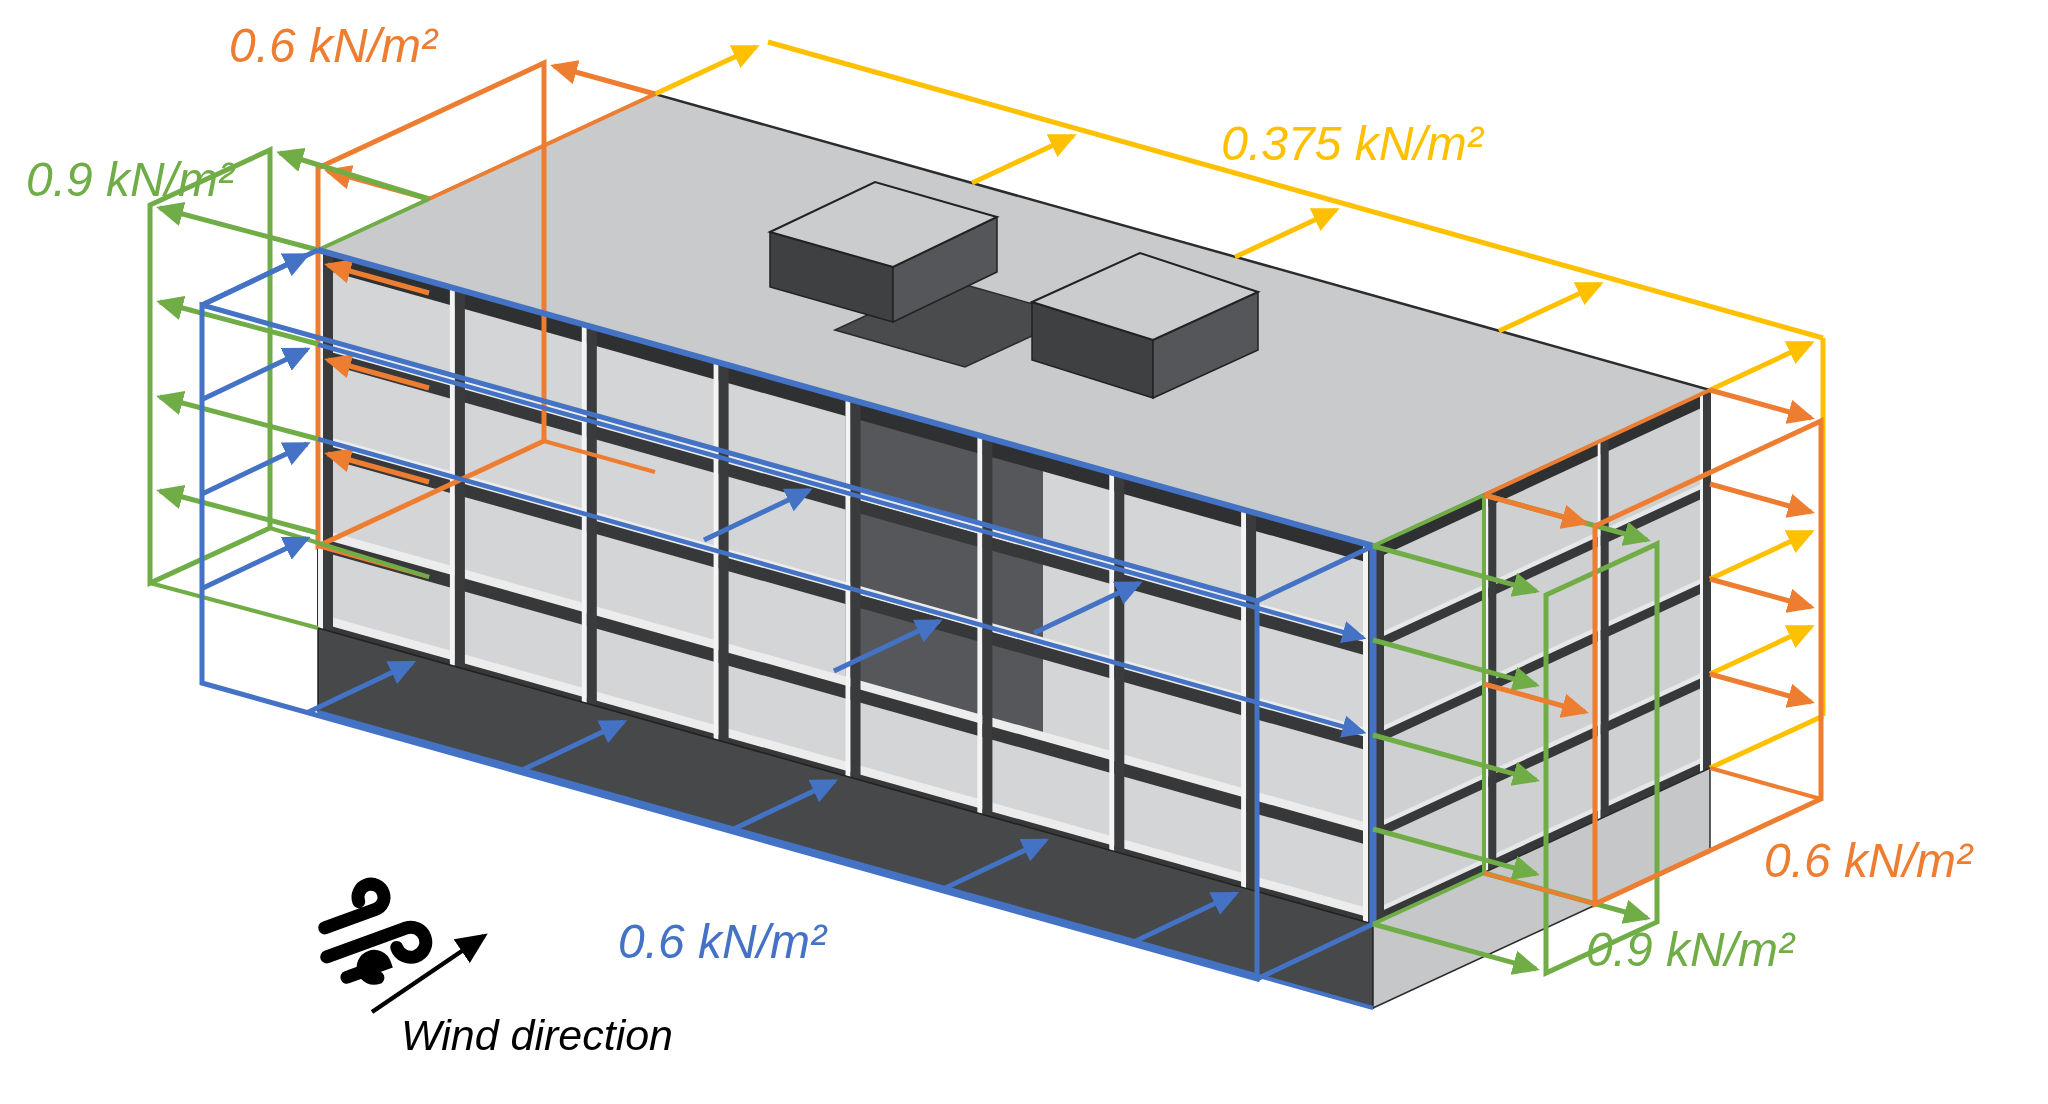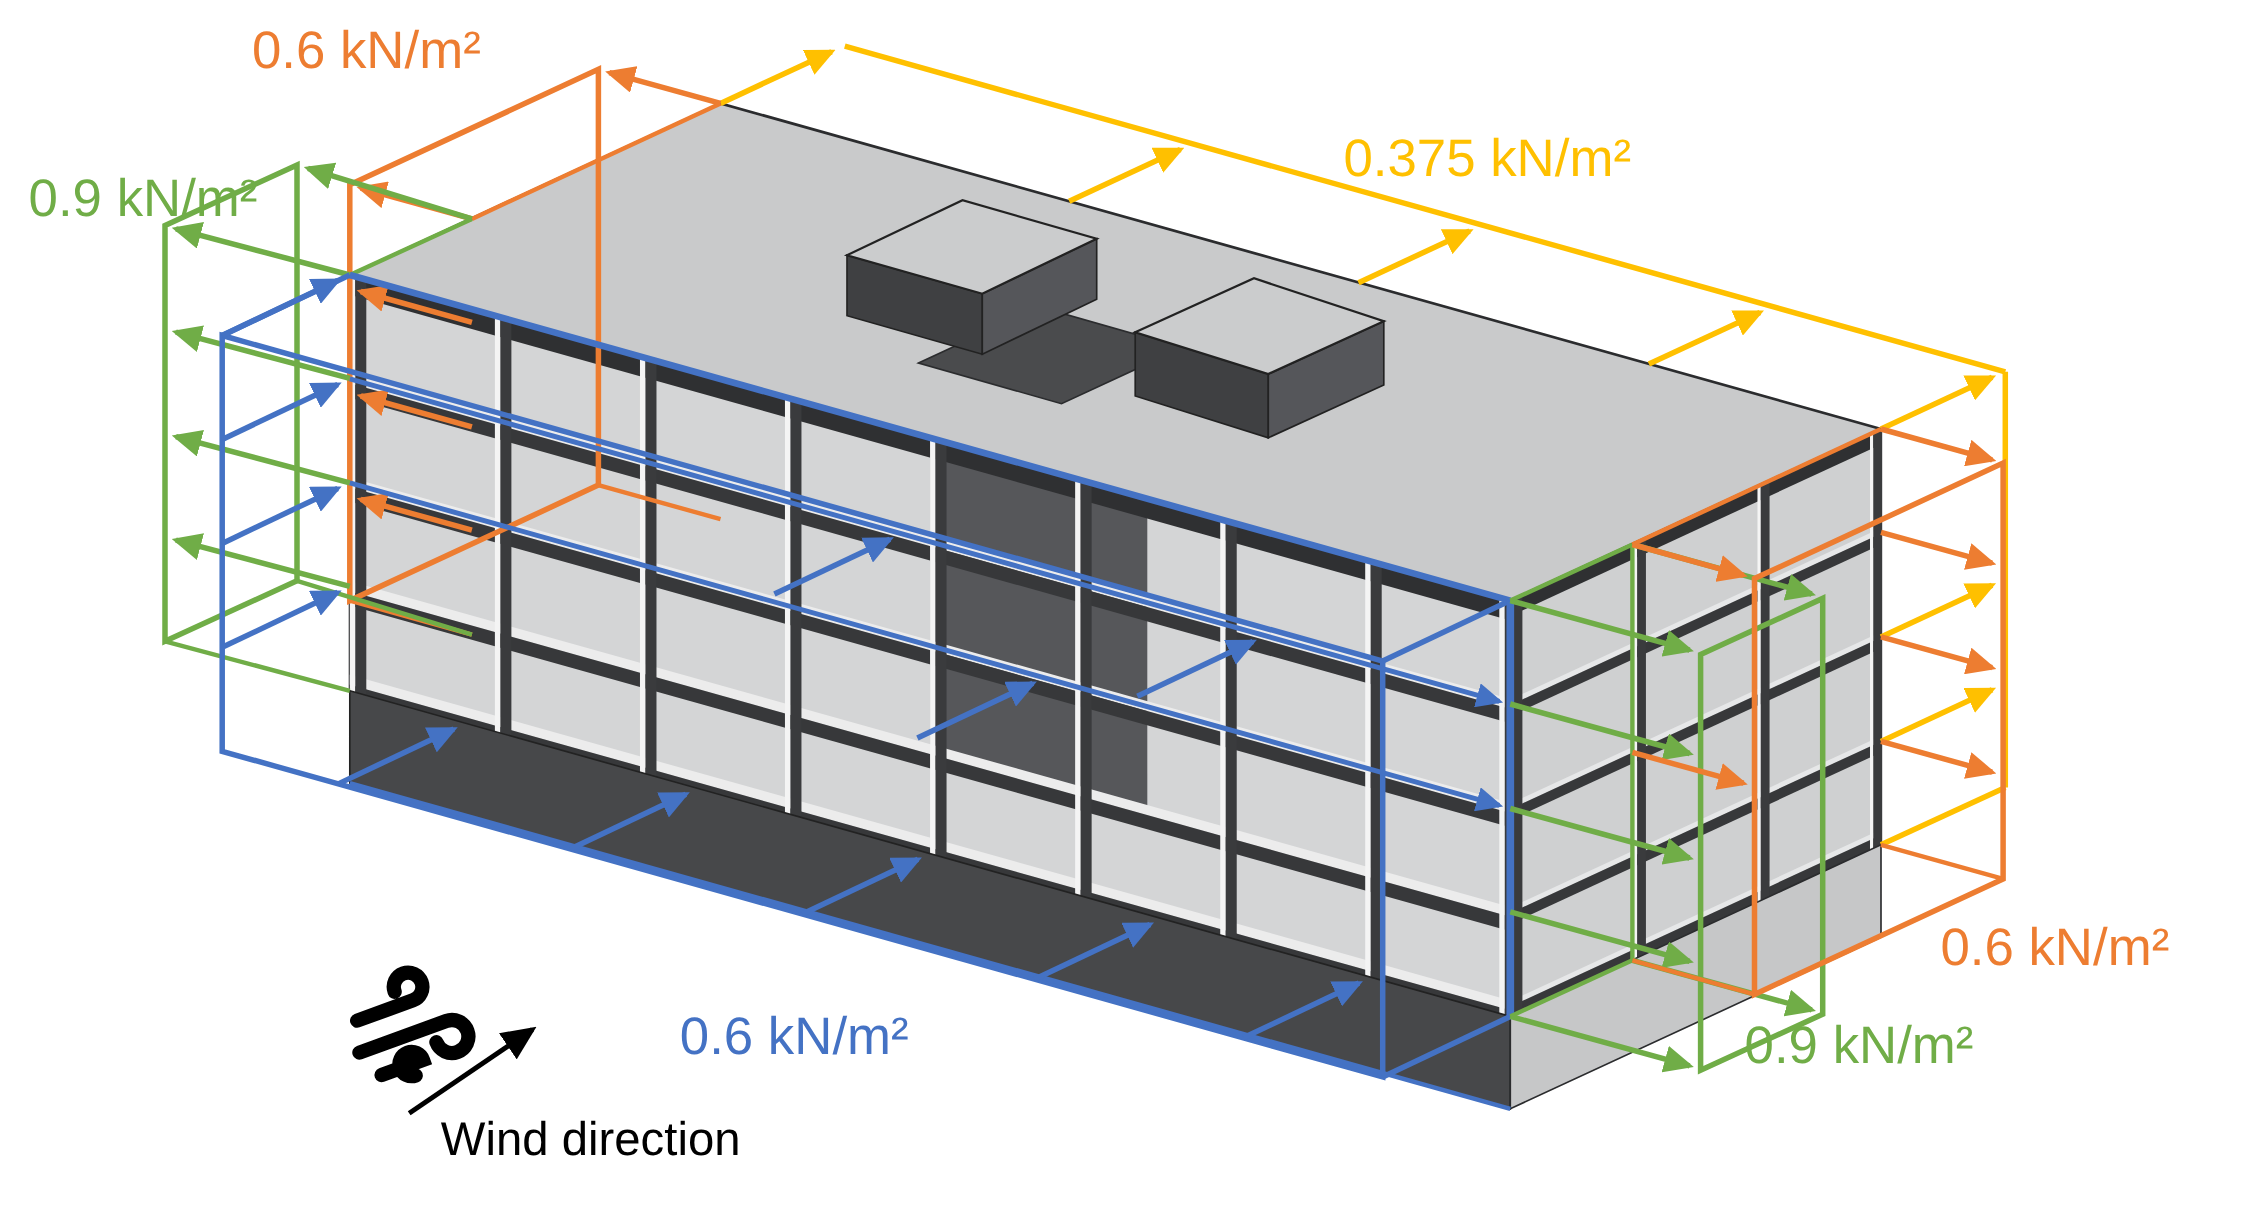--- a/index.html
+++ b/index.html
@@ -1,17 +1,17 @@
 <!DOCTYPE html>
 <html><head>
 <meta charset="utf-8">
 <style>
   html,body{margin:0;padding:0;background:#ffffff;}
   .stage{position:relative;width:2048px;height:1104px;background:#ffffff;overflow:hidden;
-         font-family:"Liberation Sans", sans-serif;}
+         font-family:"Liberation Sans", sans-serif;font-style:italic;}
   svg{position:absolute;left:0;top:0;}
   text.load-label{font-family:"Liberation Sans", sans-serif;font-size:48px;}
   text.wind-label{font-family:"Liberation Sans", sans-serif;font-size:43px;fill:#000000;}
   .mb{marker-end:url(#arrB);} .mg{marker-end:url(#arrG);}
   .mo{marker-end:url(#arrO);} .my{marker-end:url(#arrY);}
   .mk{marker-end:url(#arrK);}
 </style>
 </head>
 <body>
 

